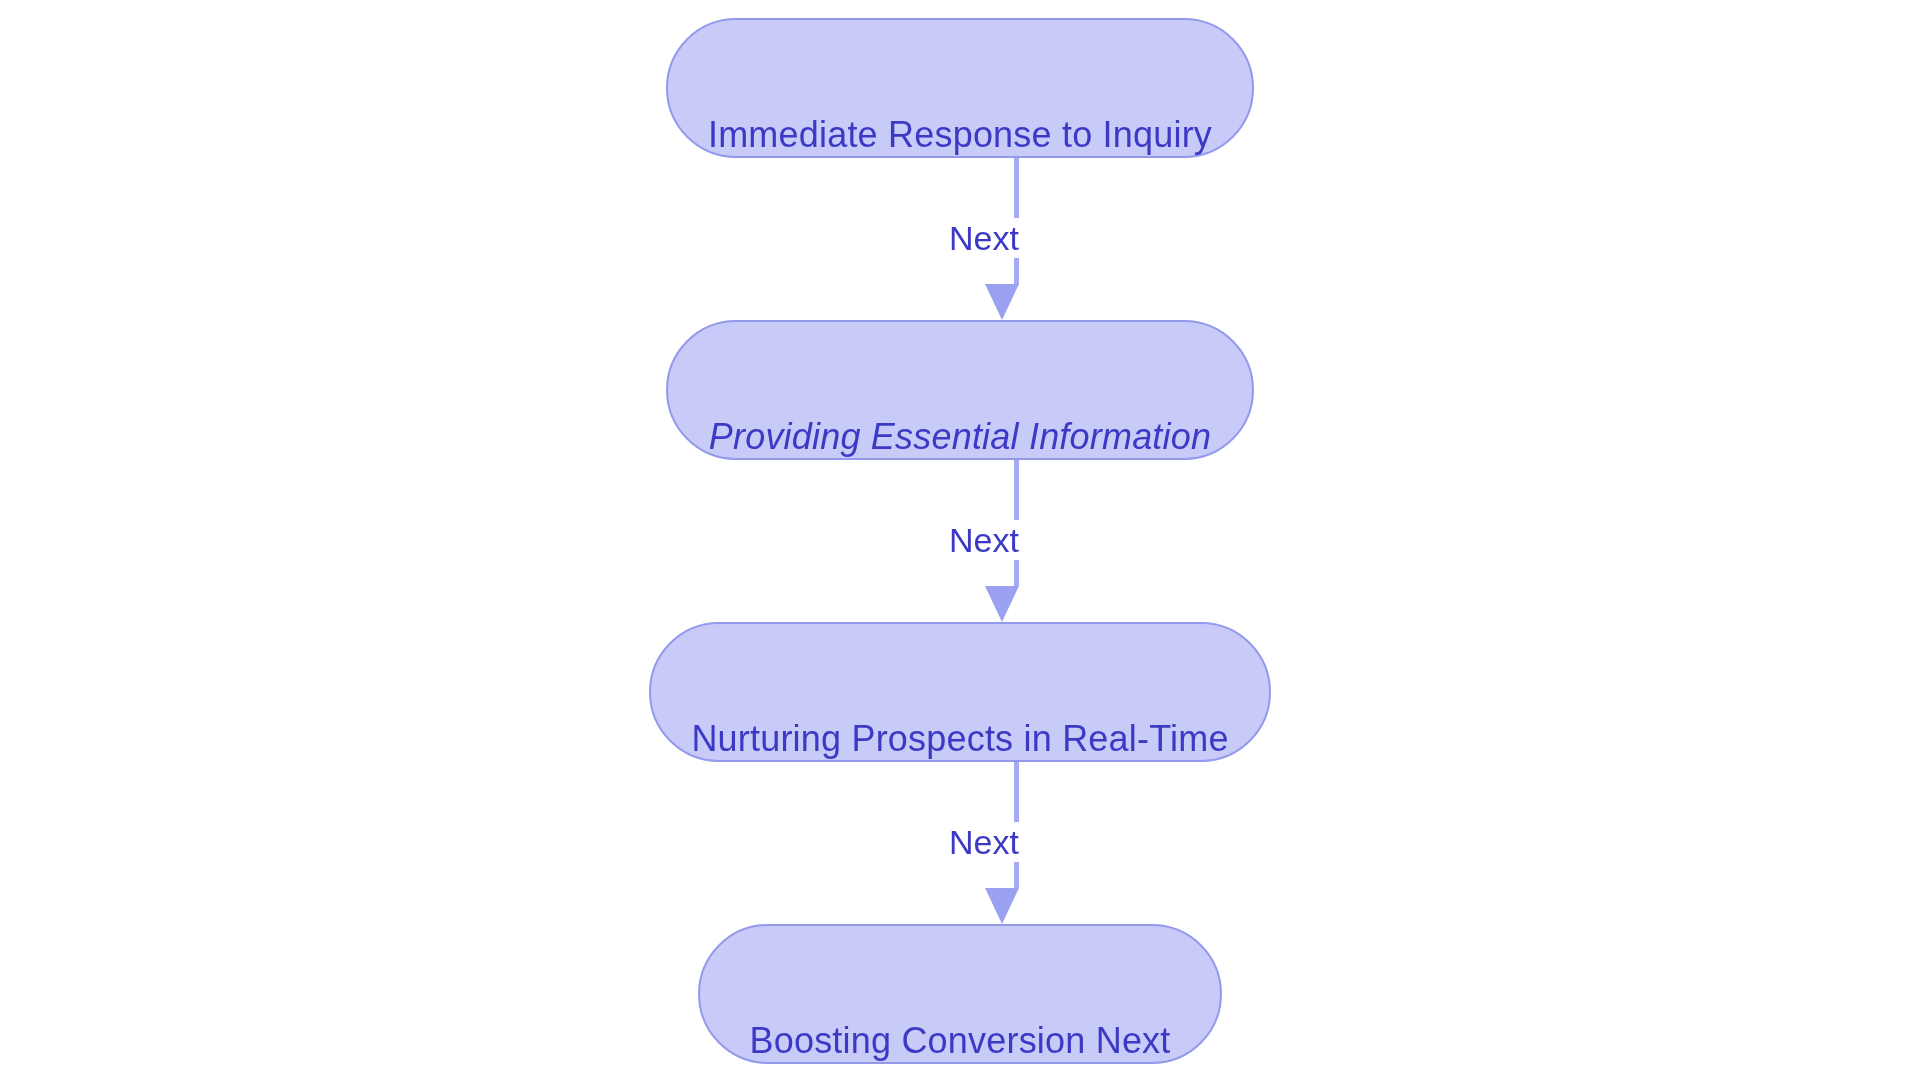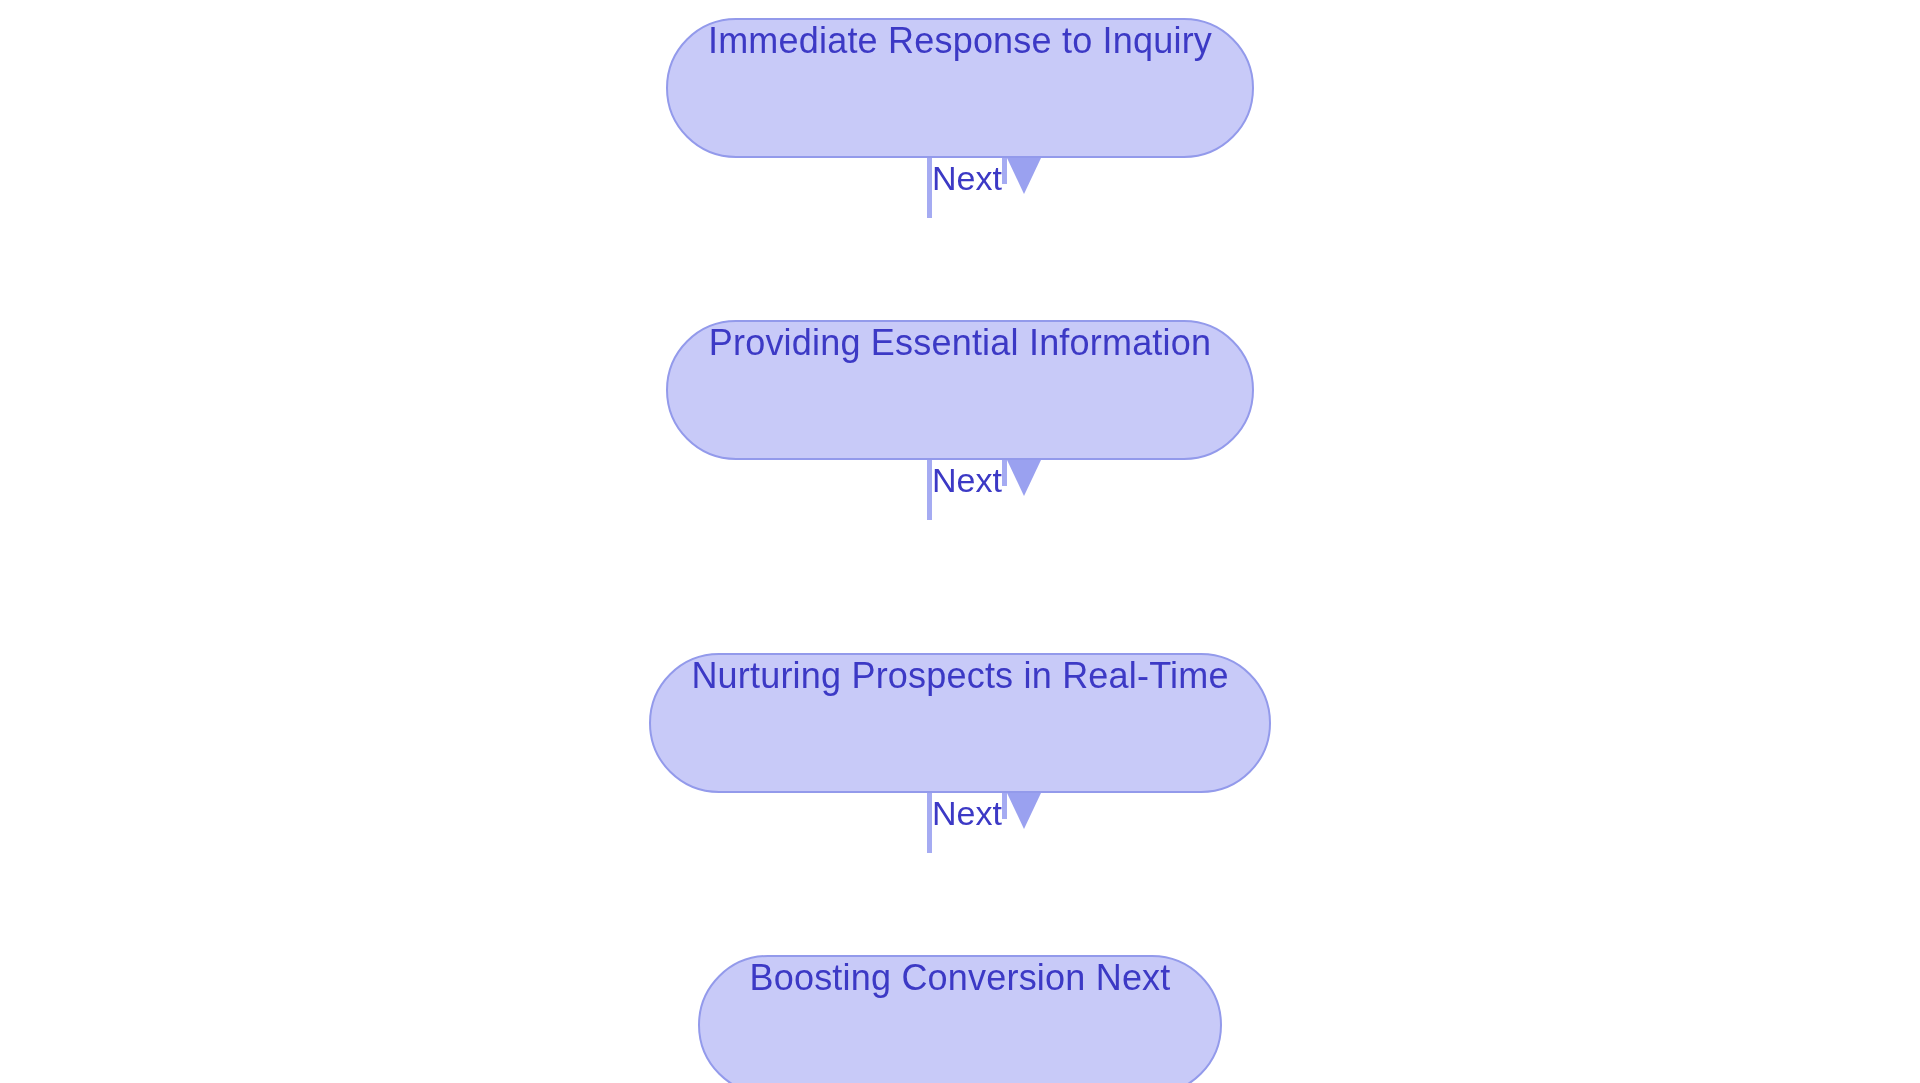--- a/index.html
+++ b/index.html
@@ -22,39 +22,39 @@
     align-items: center;
     padding-top: 18px;
     overflow: hidden;
   }
   .flow-node {
     height: 140px;
     border-radius: 70px;
     background: var(--node-fill);
     border: 2.5px solid var(--node-border);
     display: flex;
-    align-items: flex-start;
+    align-items: flex-end;
     justify-content: center;
     flex: 0 0 auto;
   }
   .flow-node .node-label {
     color: var(--node-text);
     font-size: 36px;
     letter-spacing: 0.2px;
     white-space: nowrap;
   }
   .w-1 { width: 588px; }
-  .w-2 { width: 588px; }
-  .w-3 { width: 622px; margin-top: 31px; }
+  .w-2 { width: 588px; font-style: italic; }
+  .w-3 { width: 622px; }
   .w-4 { width: 524px; }
   .connector {
     height: 162px;
     display: flex;
-    flex-direction: row;
-    align-items: flex-start;
+    flex-direction: column;
+    align-items: flex-end;
     flex: 0 0 auto;
     margin-left: 48px;
   }
   .seg-top {
     width: 5px;
     height: 60px;
     background: var(--arrow-line);
   }
   .connector .edge-label {
     height: 40px;

